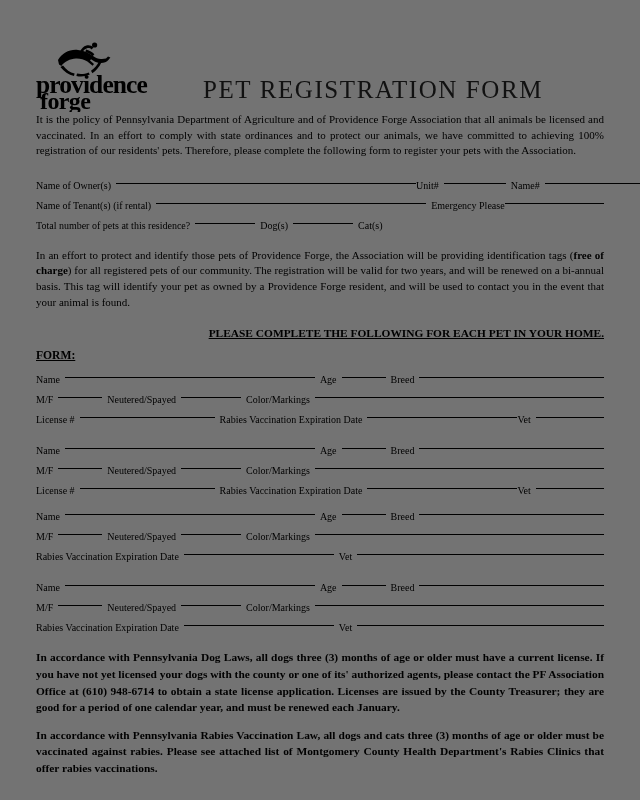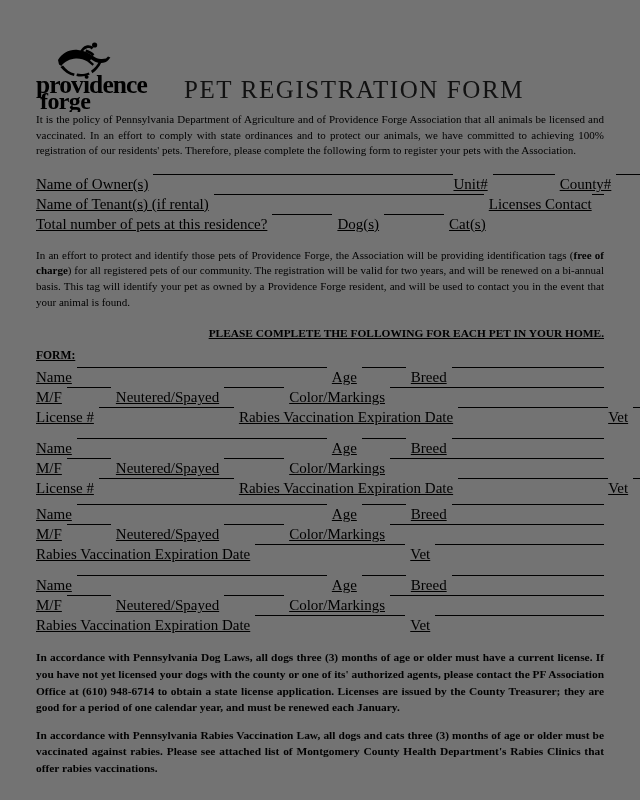--- a/index.html
+++ b/index.html
@@ -31,21 +31,21 @@
   .logo {
     position: absolute;
     left: 0;
     top: 0;
     width: 118px;
     height: 72px;
   }
   .logo svg { display: block; }
   .form-title {
     position: absolute;
-    left: 148px;
+    left: 167px;
     top: 36px;
     font-family: "Liberation Serif", "DejaVu Serif", serif;
     font-size: 25px;
     letter-spacing: 1.6px;
     font-weight: 400;
     white-space: nowrap;
     color: #111;
   }
 
   
@@ -76,25 +76,24 @@
   .section-head {
     font-size: 11.6px;
     font-weight: bold;
     text-decoration: underline;
     margin: 0 0 7px 0;
   }
 
   
   .fline {
     display: flex;
-    align-items: flex-start;
-    font-size: 15px;
+    align-items: center;
+    font-size: 10px;
     height: 20px;
     white-space: nowrap;
-    text-decoration: underline;
   }
   .fline .lbl { flex: 0 0 auto; }
   .fline .gap { flex: 0 0 auto; width: 5px; }
   .rule {
     flex: 1 1 auto;
     border-bottom: 1px solid #000;
     height: 0;
     position: relative;
     top: -2px;
     min-width: 12px;
@@ -151,31 +150,31 @@
     <div class="spacer-8"></div>
 
     <div class="fline">
       <span class="lbl">Name of Owner(s)</span>
       <span class="gap"></span>
       <span class="rule w-name"></span>
       <span class="lbl">Unit#</span>
       <span class="gap"></span>
       <span class="rule w-unit"></span>
       <span class="gap"></span>
-      <span class="lbl">County#</span>
+      <span class="lbl">Name#</span>
       <span class="gap"></span>
       <span class="rule w-phone"></span>
     </div>
 
     <div class="fline">
       <span class="lbl">Name of Tenant(s) (if rental)</span>
       <span class="gap"></span>
       <span class="rule w-tenant"></span>
       <span class="gap"></span>
-      <span class="lbl">Licenses Contact</span>
+      <span class="lbl">Emergency Please</span>
       <span class="rule w-emerg"></span>
     </div>
 
     <div class="fline">
       <span class="lbl">Total number of pets at this residence?</span>
       <span class="gap"></span>
       <span class="rule w-sm"></span>
       <span class="gap"></span>
       <span class="lbl">Dog(s)</span>
       <span class="gap"></span>

